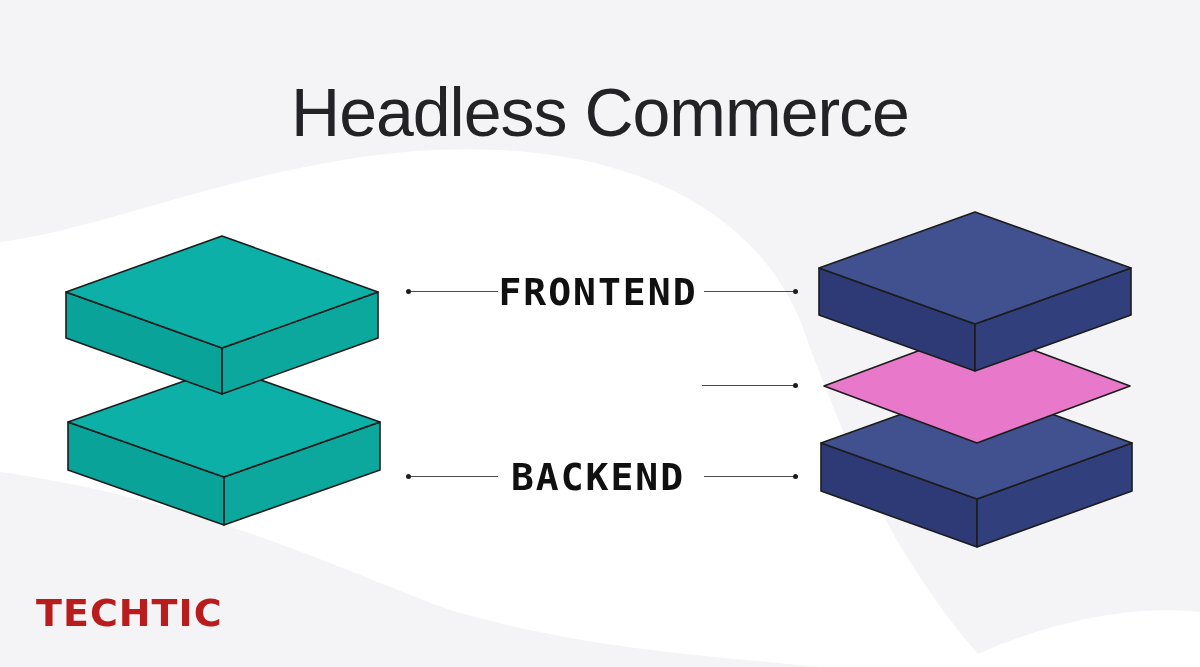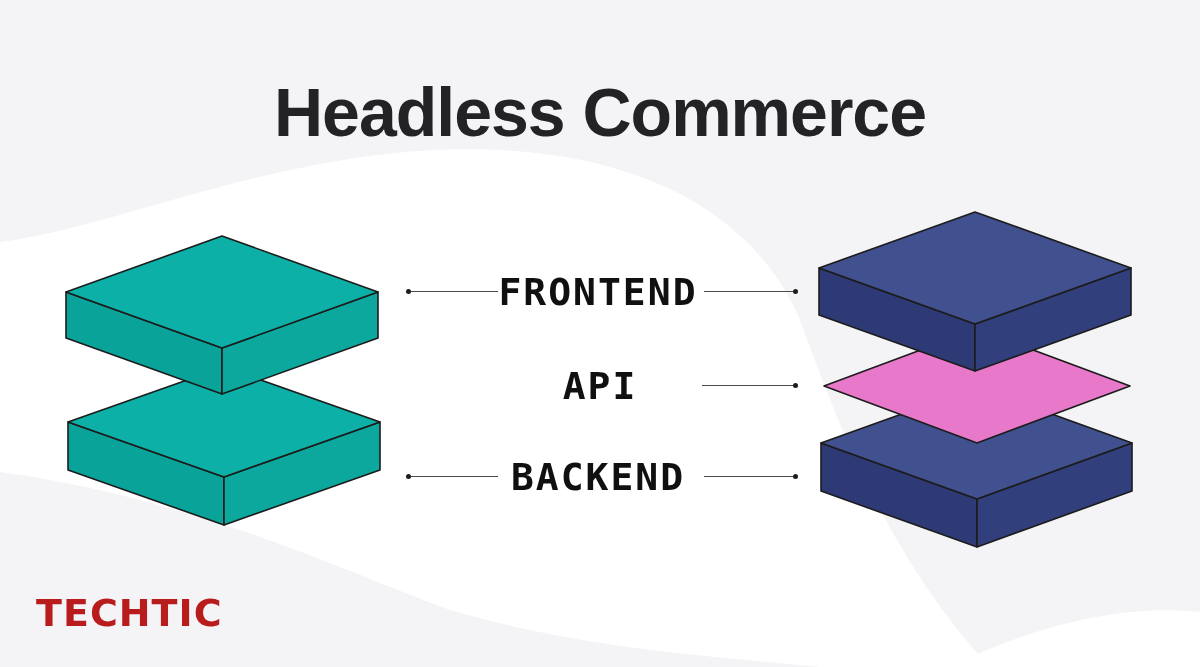--- a/index.html
+++ b/index.html
@@ -4,21 +4,21 @@
 <style>
   html,body{margin:0;padding:0;background:#e9e9ec;}
   .canvas{
     position:relative;width:1200px;height:667px;overflow:hidden;
     background:#f4f4f6;font-family:"Liberation Sans",sans-serif;
   }
   svg.bg,svg.stacks{position:absolute;left:0;top:0;width:1200px;height:667px;display:block;}
   svg.stacks polygon{stroke-width:1.6;stroke-linejoin:round;}
   .title{
     position:absolute;left:0;right:0;top:74px;text-align:center;
-    font-size:68px;line-height:76px;font-weight:700;letter-spacing:-1px;
+    font-size:68px;line-height:76px;font-weight:400;letter-spacing:-1px;
     color:#232327;margin:0;
   }
   .layer-label{
     position:absolute;width:220px;text-align:center;
     font-family:"DejaVu Sans Mono",monospace;font-weight:700;
     font-size:38px;line-height:30px;letter-spacing:2px;color:#101010;
   }
   .lbl-frontend{left:488px;top:277px;}
   .lbl-api{left:490px;top:371px;}
   .lbl-backend{left:488px;top:462px;}
@@ -80,21 +80,20 @@
   <div class="connector con-frontend-left">
     <span class="dot"></span>
     <span class="line"></span>
   </div>
   <div class="layer-label lbl-frontend">FRONTEND</div>
   <div class="connector con-frontend-right">
     <span class="line"></span>
     <span class="dot"></span>
   </div>
 
-  <div class="layer-label lbl-api">API</div>
   <div class="connector con-api-right">
     <span class="line"></span>
     <span class="dot"></span>
   </div>
 
   <div class="connector con-backend-left">
     <span class="dot"></span>
     <span class="line"></span>
   </div>
   <div class="layer-label lbl-backend">BACKEND</div>

